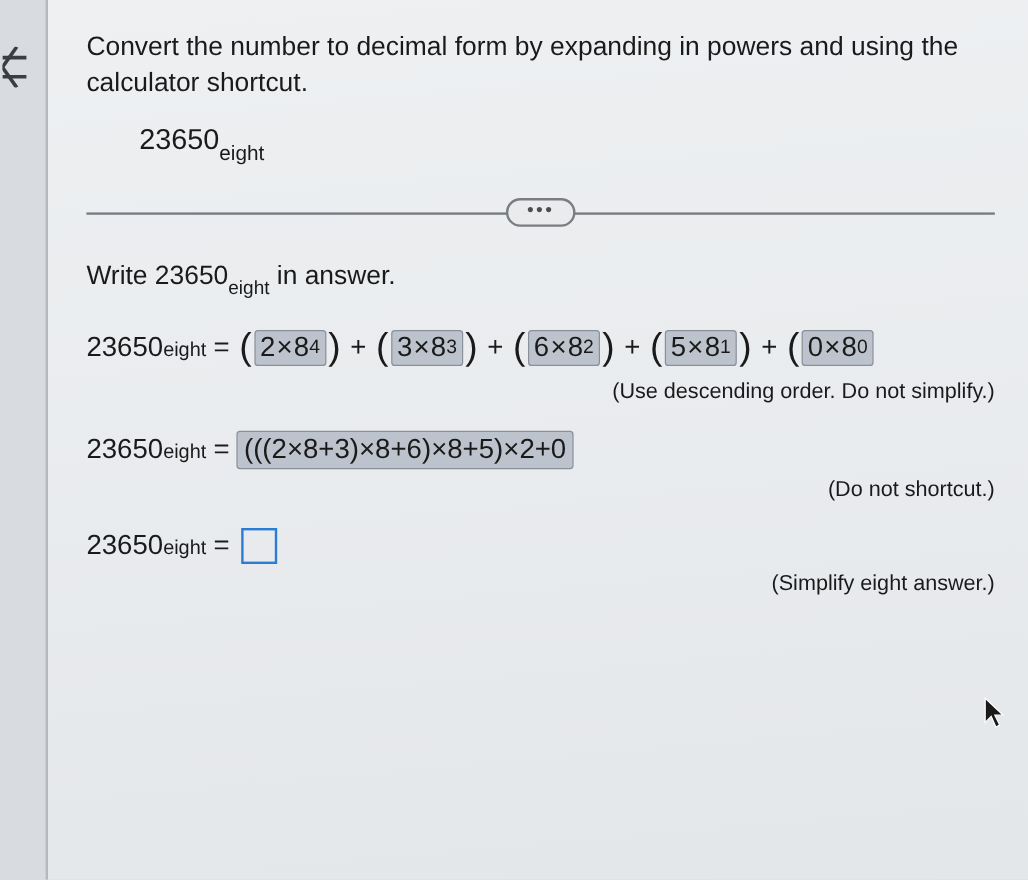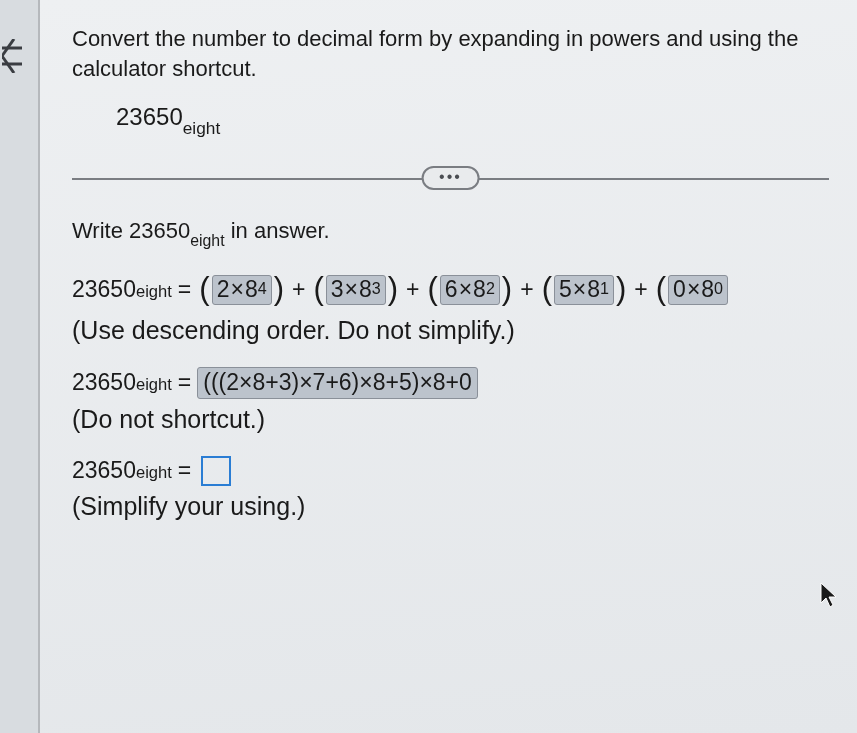--- a/index.html
+++ b/index.html
@@ -113,23 +113,24 @@
       border: 1.5px solid #8a9099;
       border-radius: 3px;
       padding: 0px 4px 1px 4px;
       display: inline-flex;
       align-items: baseline;
     }
     .plus {
       padding: 0 6px;
     }
     .hint {
-      font-size: 25px;
+      font-size: 18px;
       color: #1a1a1a;
       margin-bottom: 22px;
+      text-align: right;
     }
     .shortcut-row {
       font-size: 23px;
       color: #1a1a1a;
       margin-bottom: 6px;
       display: flex;
       align-items: center;
     }
     .shortcut-hl {
       background: #bcc3cc;
@@ -248,33 +249,33 @@
     </span>
   </div>
 
   <div class="hint">(Use descending order. Do not simplify.)</div>
 
 
   <div class="shortcut-row">
     <span>23650</span>
       <span class="sub">eight</span>
     <span class="eq">=</span>
-    <span class="shortcut-hl">(((2×8+3)×7+6)×8+5)×8+0</span>
+    <span class="shortcut-hl">(((2×8+3)×8+6)×8+5)×2+0</span>
   </div>
 
   <div class="hint">(Do not shortcut.)</div>
 
   <div class="final-row">
     <span>23650</span>
       <span class="sub">eight</span>
     <span class="eq">=</span>
     <span class="answer-box"></span>
   </div>
 
-  <div class="hint">(Simplify your using.)</div>
+  <div class="hint">(Simplify eight answer.)</div>
 
   <div class="cursor-icon">
     <svg width="20" height="28" viewBox="0 0 20 28">
       <path d="M2 2 L2 22 L7 17 L11 26 L14 24 L10 16 L17 16 Z" fill="#1a1a1a" stroke="#ffffff" stroke-width="1"></path>
     </svg>
   </div>
 
 </div>
 
 </body></html>

